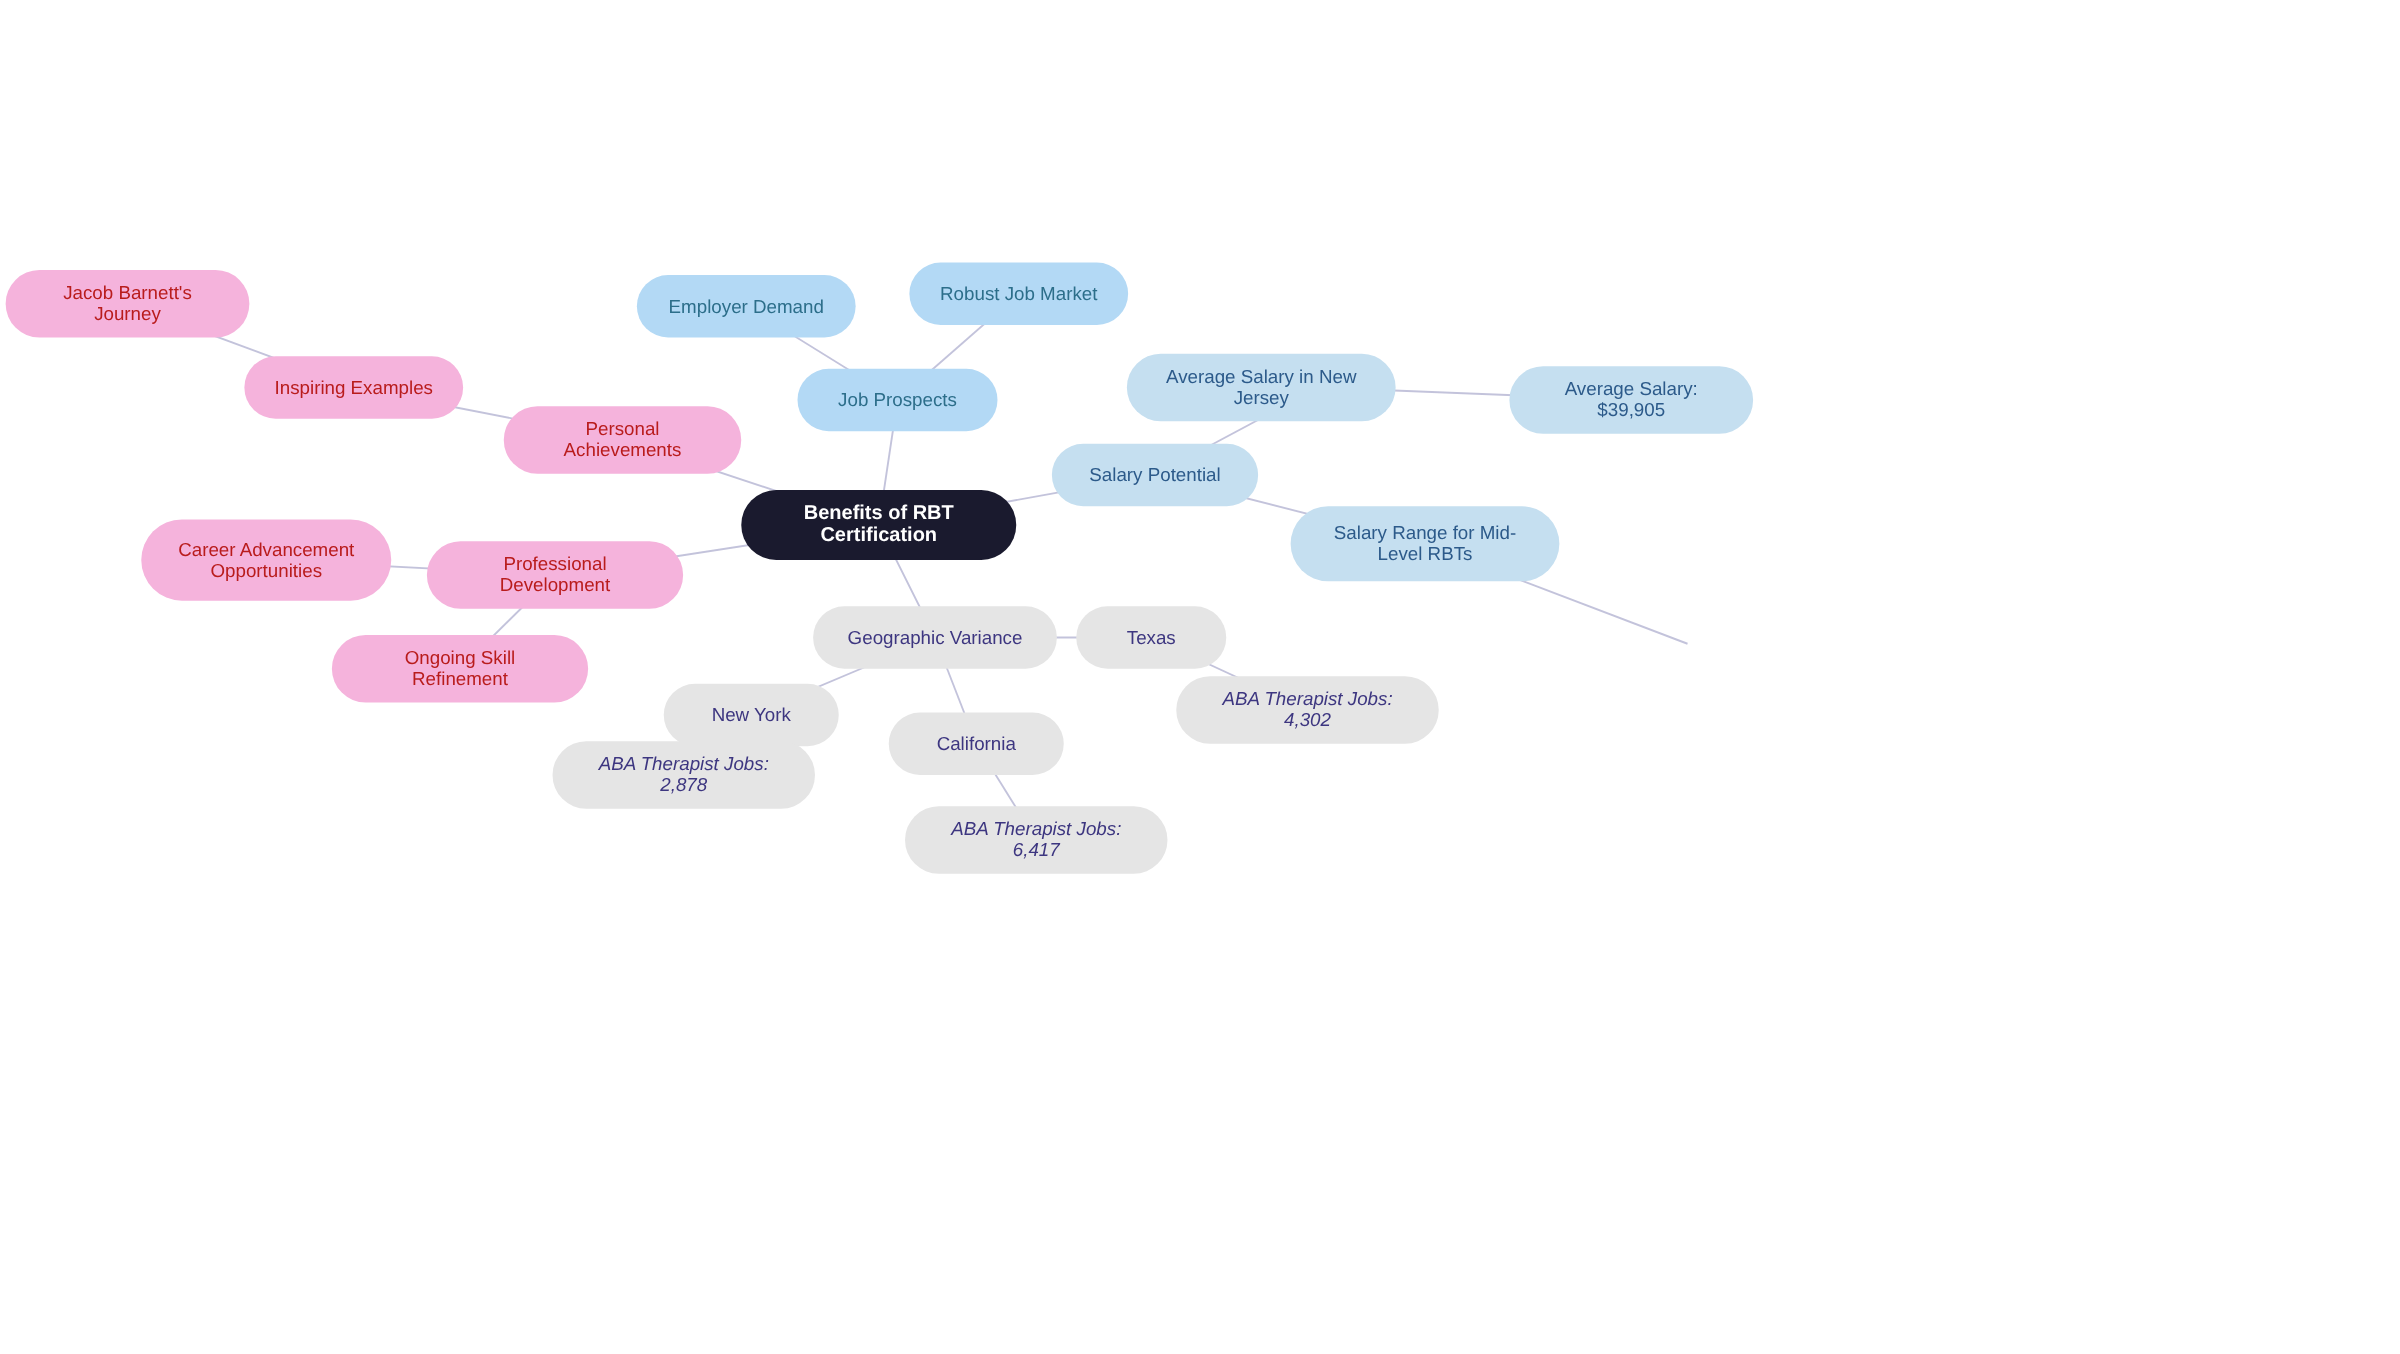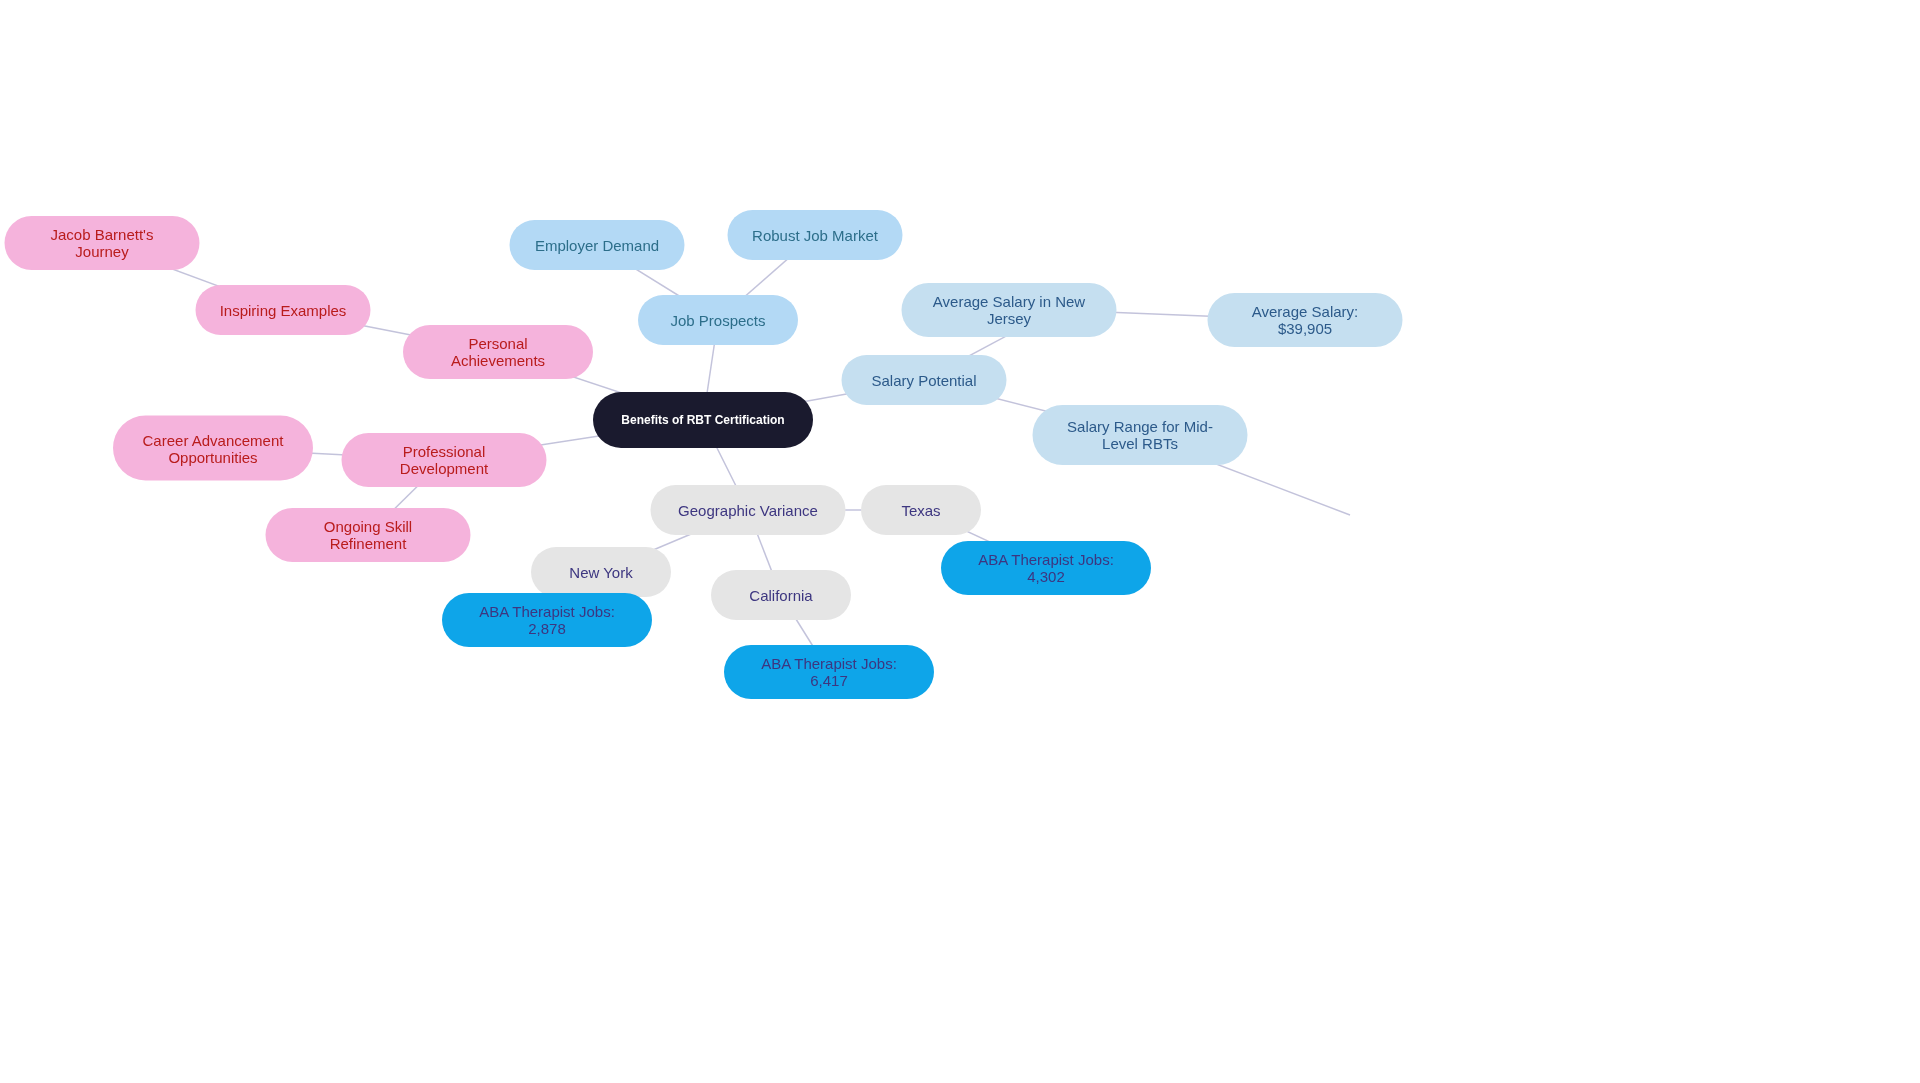--- a/index.html
+++ b/index.html
@@ -32,21 +32,21 @@
       justify-content: center;
       text-align: center;
       font-size: 15px;
       font-weight: 500;
       padding: 10px 20px;
       transform: translate(-50%, -50%);
     }
     .node-center {
       background: #1a1a2e;
       color: #ffffff;
-      font-size: 12px;
+      font-size: 16px;
       font-weight: 600;
       width: 220px;
       height: 56px;
       border-radius: 28px;
     }
     .node-blue {
       background: #b3d9f5;
       color: #2c6e8a;
       border: none;
     }
@@ -59,23 +59,24 @@
       background: #e5e5e5;
       color: #3d3680;
       border: none;
     }
     .node-lightblue {
       background: #c5dff0;
       color: #2c5a8a;
       border: none;
     }
     .node-lightlavender {
-      background: #0ea5e9;
+      background: #e5e5e5;
       color: #3d3680;
       border: none;
+      font-style: italic;
     }
   </style>
 </head>
 <body>
 
 <div id="mindmap-container">
   <svg id="connections">
       <line x1="703" y1="420" x2="718" y2="320" stroke="#aaaacc" stroke-width="1.5" opacity="0.7"></line>
       <line x1="718" y1="320" x2="597" y2="245" stroke="#aaaacc" stroke-width="1.5" opacity="0.7"></line>
       <line x1="718" y1="320" x2="815" y2="235" stroke="#aaaacc" stroke-width="1.5" opacity="0.7"></line>

